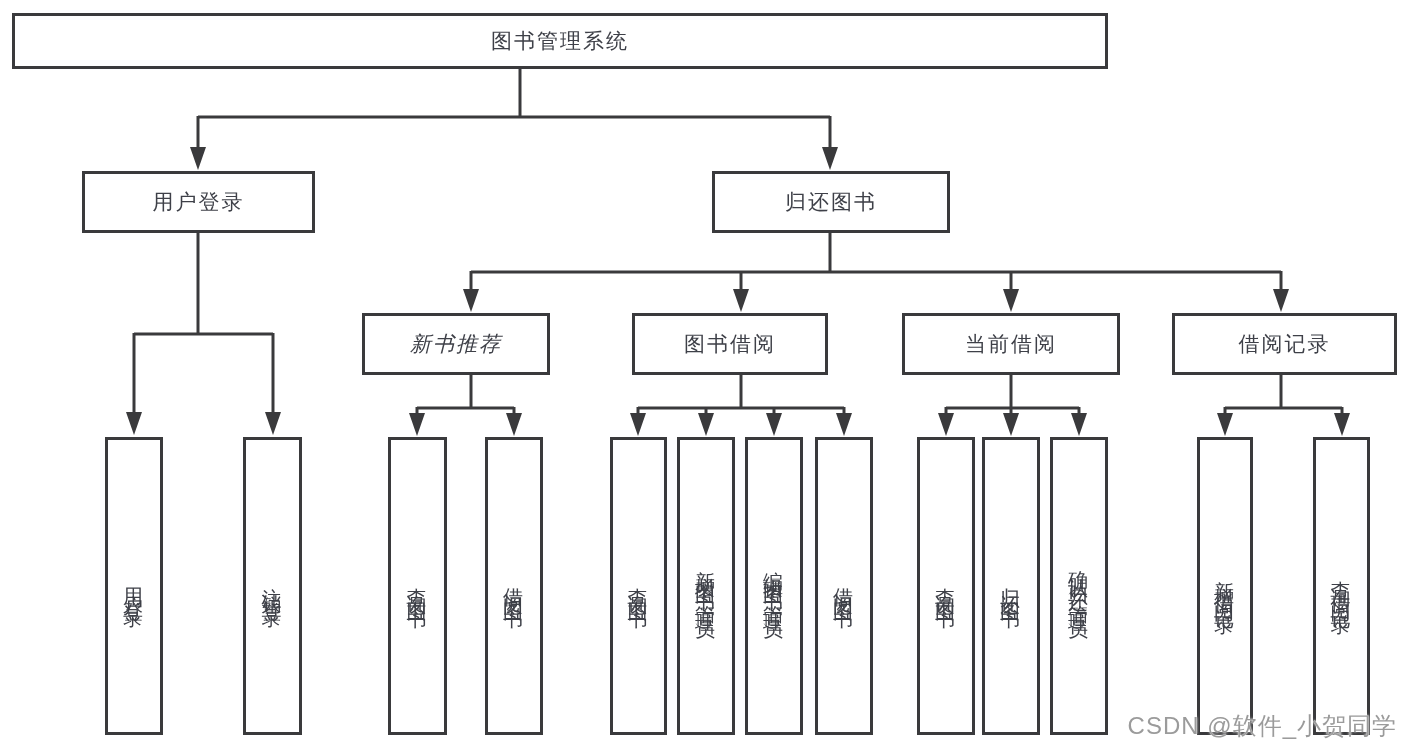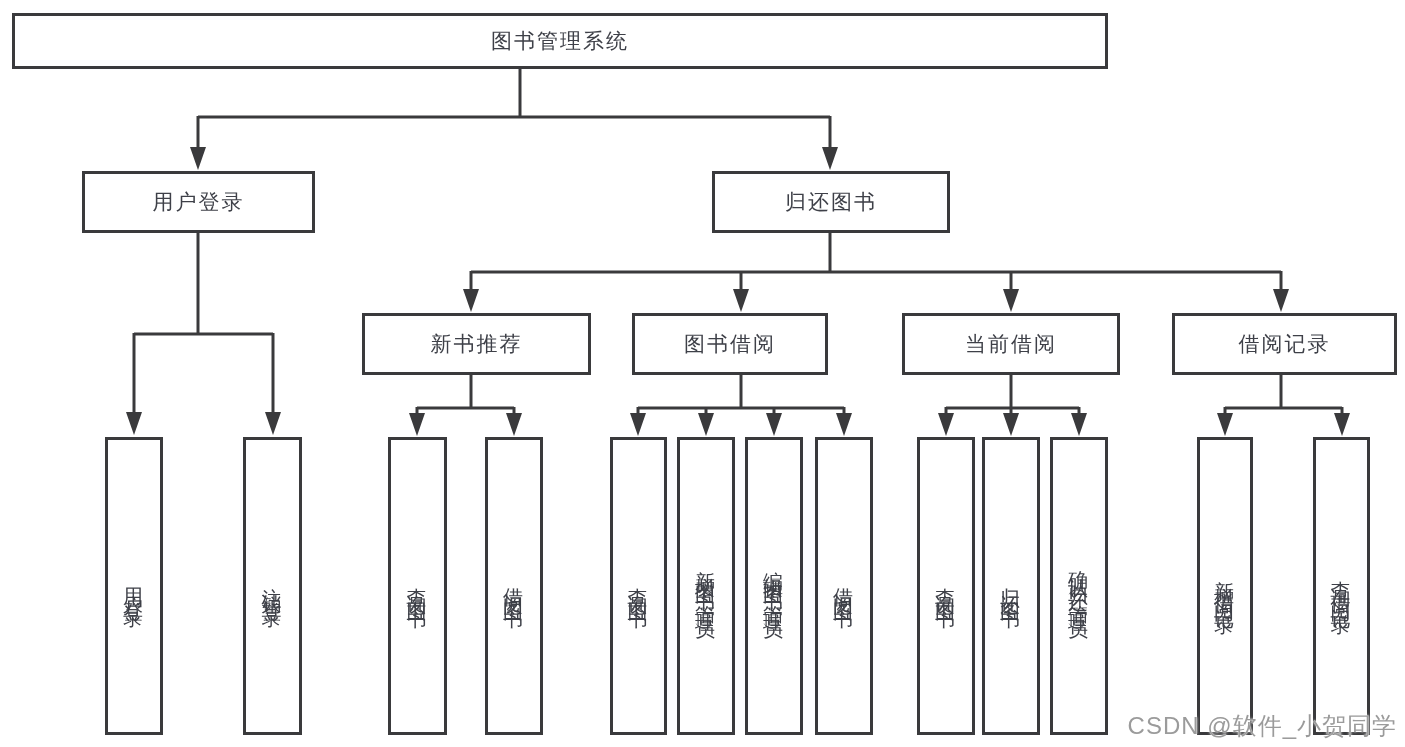--- a/index.html
+++ b/index.html
@@ -110,21 +110,21 @@
       <polygon points="1217,413 1233,413 1225,436"></polygon>
       <polygon points="1334,413 1350,413 1342,436"></polygon>
     </g>
   </svg>
 
   <div class="node" style="left:12px; top:13px; width:1096px; height:56px;">图书管理系统</div>
 
   <div class="node" style="left:82px; top:171px; width:233px; height:62px;">用户登录</div>
   <div class="node" style="left:712px; top:171px; width:238px; height:62px;">归还图书</div>
 
-  <div class="node" style="left:362px; top:313px; width:229px; height:62px;">新书推荐</div>
+  <div class="node" style="left:362px; top:313px; width:188px; height:62px;font-style:italic;">新书推荐</div>
   <div class="node" style="left:632px; top:313px; width:196px; height:62px;">图书借阅</div>
   <div class="node" style="left:902px; top:313px; width:218px; height:62px;">当前借阅</div>
   <div class="node" style="left:1172px; top:313px; width:225px; height:62px;">借阅记录</div>
 
   <div class="node vnode" style="left:105px; top:437px; width:58px; height:298px;">用户登录</div>
   <div class="node vnode" style="left:243px; top:437px; width:59px; height:298px;">注销登录</div>
 
   <div class="node vnode" style="left:388px; top:437px; width:59px; height:298px;">查询图书</div>
   <div class="node vnode" style="left:485px; top:437px; width:58px; height:298px;">借阅图书</div>
 

